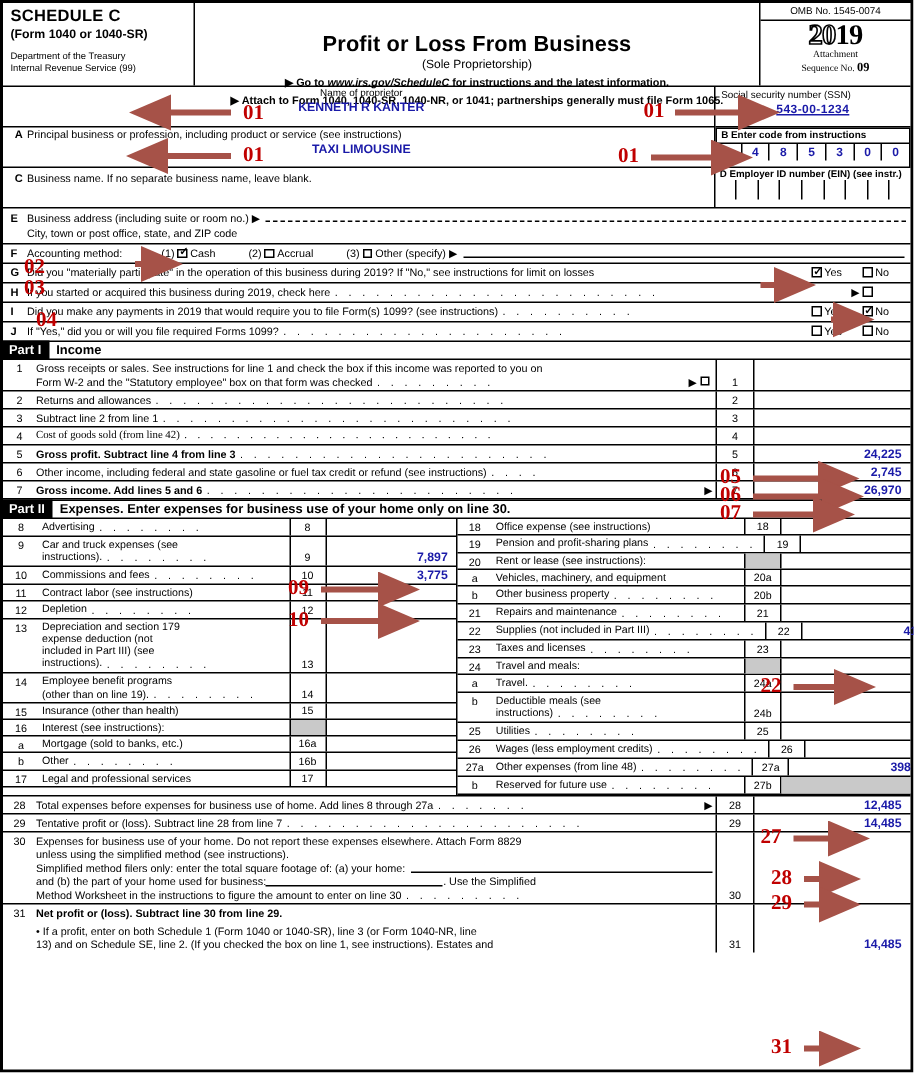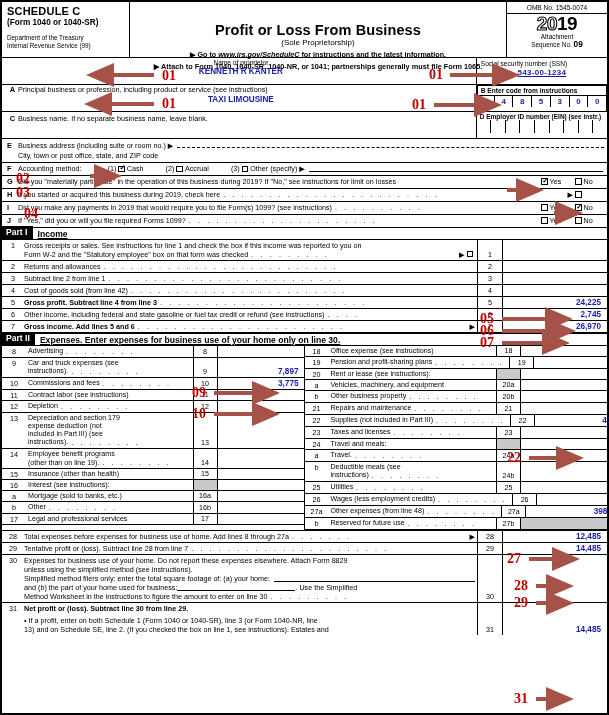--- a/index.html
+++ b/index.html
@@ -24,21 +24,21 @@
   .sched-sub { font-size:8.2px; font-weight:bold; margin-top:1px; }
   .dept { font-size:6.3px; margin-top:7px; line-height:1.25; }
   .hdr-mid { flex:1; border-right:1.6px solid #000; padding-top:20px; }
   .title { font-size:14.5px; font-weight:bold; text-align:center; letter-spacing:.1px; }
   .subtitle { font-size:8px; text-align:center; margin-top:0px; }
   .gotoline { font-size:7.2px; text-align:center; margin-top:3px; font-weight:bold; }
   .gotoline .ital { font-style:italic; }
   .attachline { font-size:7.3px; text-align:center; font-weight:bold; margin-top:2.5px; }
   .hdr-right { width:100px; }
   .omb { font-size:6.6px; text-align:center; border-bottom:1px solid #000; padding:2px 0 2px; }
-  .yearwrap { text-align:center; padding-top:0px; }
+  .yearwrap { text-align:center; padding-top:0px;font-family:Liberation Serif, serif; }
   .yr { font-size:19px; font-weight:bold; line-height:19px; letter-spacing:-.5px; }
   .yr .hollow { color:#fff; -webkit-text-stroke:1.1px #000; }
   .attach-lbl { font-size:6.4px; text-align:center; line-height:1.15; }
   .attach-lbl .seq { font-size:6.4px; }
   .attach-lbl .seqno { font-size:8.3px; font-weight:bold; }
 
   
   .idblock { display:flex; width:605px; border-bottom:1.2px solid #000; }
   .idleft { width:492px; border-right:1.2px solid #000;text-align:center; }
   .idright { width:135px; }
@@ -74,21 +74,21 @@
 
   .cb { display:inline-block; width:6.5px; height:6.5px; border:1px solid #000; vertical-align:-1px; position:relative; margin:0 2px; }
   .cb.chk::after { content:"✓"; position:absolute; left:0.2px; top:-2.6px; font-size:7.5px; line-height:7.5px; font-weight:bold;}
 
   .dots { flex:1; overflow:hidden; white-space:nowrap; font-size:7.2px; letter-spacing:2.6px; padding:0 3px; color:#000; }
 
   .yn { display:flex; align-items:center; font-size:7.2px; }
   .yn .slot { width:34px; display:flex; align-items:center; justify-content:flex-start; }
 
   
-  .partbar { display:flex; align-items:flex-end; width:605px; border-bottom:1.3px solid #000; border-top:1.3px solid #000; height:13px;text-decoration:underline; }
+  .partbar { display:flex; align-items:center; width:605px; border-bottom:1.3px solid #000; border-top:1.3px solid #000; height:13px; }
   .parttag { background:#000; color:#fff; font-weight:bold; font-size:8.6px; padding:1px 5px 1px 4px; margin-right:5px; height:13px; line-height:11px; }
   .parttitle { font-weight:bold; font-size:8.6px; }
 
   
   .pi-row { display:flex; width:605px; border-bottom:1px solid #000; }
   .pi-desc { flex:1; display:flex; padding:1px 0 1px 0; }
   .pi-num { width:22px; text-align:center; font-size:7.2px; flex:none; }
   .pi-txt { flex:1; font-size:7.2px; padding-right:2px; }
   .pi-lnbox { width:26px; border-left:1.2px solid #000; border-right:1.2px solid #000; text-align:center; font-size:7.2px; display:flex; align-items:flex-end; justify-content:center; padding-bottom:1px; flex:none;}
   .pi-amt { width:104px; flex:none; text-align:right; padding:0 6px 1px 0; display:flex; align-items:flex-end; justify-content:flex-end; }
@@ -342,21 +342,21 @@
     </div>
     <div class="pi-lnbox">3</div>
     <div class="pi-amt">
         <span class="amt"></span>
       </div>
   </div>
 
   <div class="pi-row">
     <div class="pi-desc">
       <div class="pi-num">4</div>
-      <div class="pi-txt" style="display:flex;align-items:flex-end;">
+      <div class="pi-txt" style="display:flex;align-items:flex-start;font-family:Liberation Serif, serif;">
         <span>Cost of goods sold (from line 42)</span>
         <span class="dots">. . . . . . . . . . . . . . . . . . . . . . . .</span>
       </div>
     </div>
     <div class="pi-lnbox">4</div>
     <div class="pi-amt">
         <span class="amt"></span>
       </div>
   </div>
 

